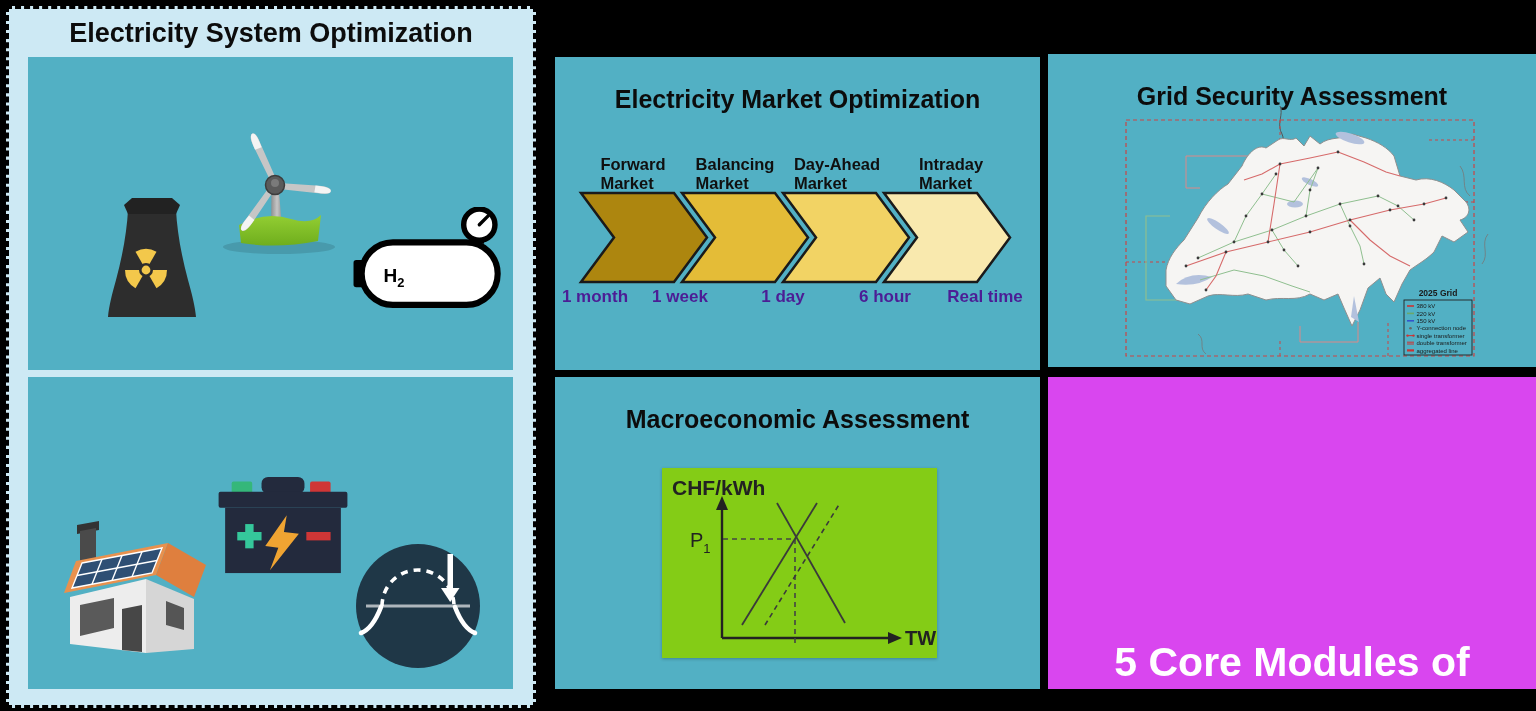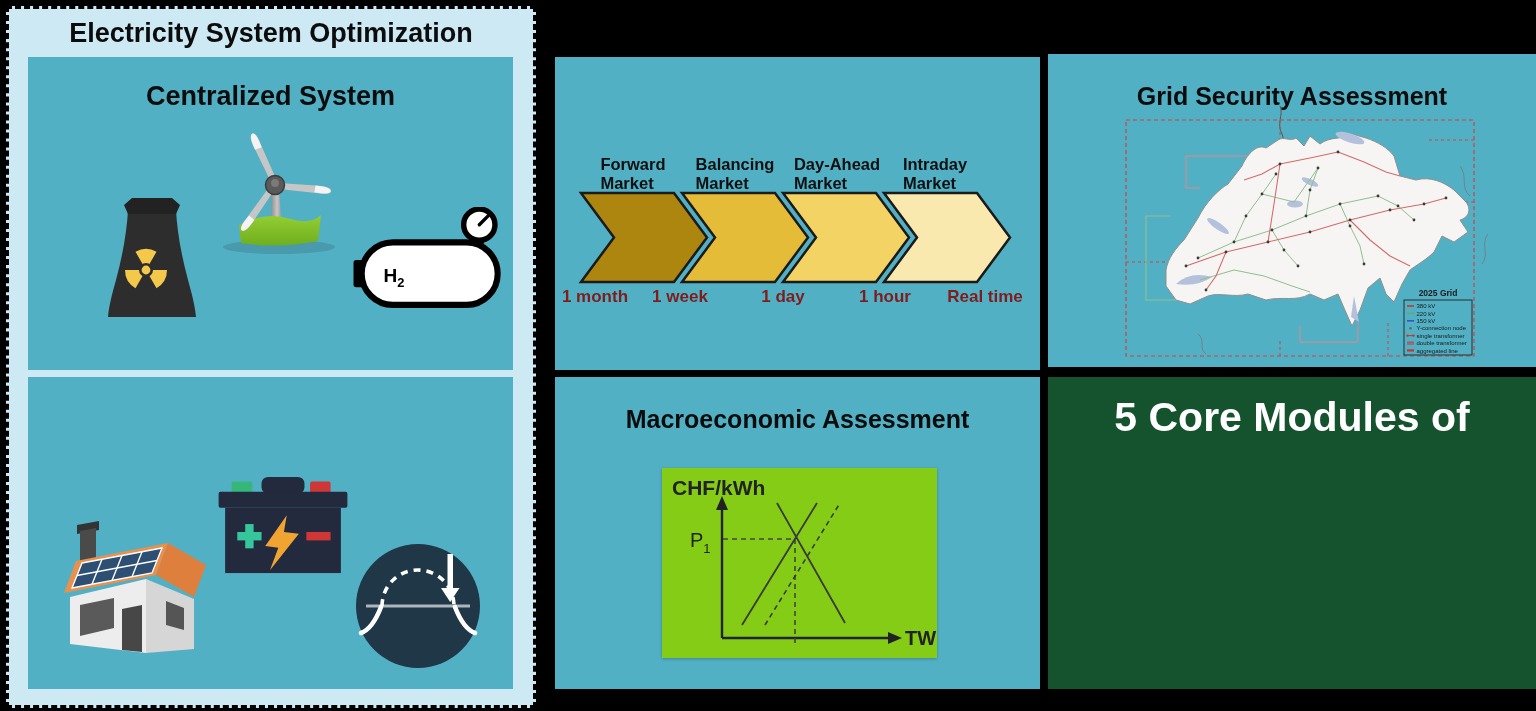--- a/index.html
+++ b/index.html
@@ -6,48 +6,47 @@
   #stage{position:relative;width:1536px;height:711px;background:#000;overflow:hidden;
          font-family:"Liberation Sans",sans-serif;}
   .panel{position:absolute;}
   .teal{background:#52b0c4;}
   .outer-left{left:6px;top:6px;width:524px;height:696px;background:#cde9f4;border:3px dashed #000;}
   .p-centralized{left:28px;top:57px;width:485px;height:313px;}
   .p-decentralized{left:28px;top:377px;width:485px;height:312px;}
   .p-market{left:555px;top:57px;width:485px;height:313px;}
   .p-grid{left:1048px;top:54px;width:488px;height:313px;}
   .p-macro{left:555px;top:377px;width:485px;height:312px;}
-  .p-core{left:1048px;top:377px;width:488px;height:312px;background:#14532d;
-          display:flex;align-items:flex-start;justify-content:center;}
+  .p-core{left:1048px;top:377px;width:488px;height:312px;background:#d946ef;
+          display:flex;align-items:flex-end;justify-content:center;}
   .outer-title{position:absolute;top:9px;left:0;width:100%;text-align:center;
                font-weight:bold;font-size:27px;color:#0c0c0c;}
   .panel-title{position:absolute;top:24px;left:0;width:100%;text-align:center;
                font-weight:bold;font-size:27px;color:#0c0c0c;}
   .panel-title.sm{font-size:25px;top:28px;}
   .mkt-label{position:absolute;top:98px;transform:translateX(-50%);text-align:left;
              font-weight:bold;font-size:16.5px;line-height:1.15;color:#101010;}
   .tl-label{position:absolute;top:230px;transform:translateX(-50%);font-weight:bold;
-            font-size:17px;color:#7f1d1d;white-space:nowrap;}
+            font-size:17px;color:#4c1d95;white-space:nowrap;}
   .core-text{color:#fff;font-weight:bold;font-size:41px;line-height:1.3;text-align:center;
              margin-top:14px;}
   .icon{position:absolute;}
   .macro-chart{position:absolute;left:107px;top:91px;width:275px;height:190px;background:#84cc16;
                box-shadow:0 1px 3px rgba(0,0,0,0.25);}
 </style>
 </head>
 <body>
 
 <div id="stage">
 
   <div class="panel outer-left">
     <div class="outer-title">Electricity System Optimization</div>
   </div>
 
   <div class="panel teal p-centralized">
-    <div class="panel-title">Centralized System</div>
 
     <svg class="icon" style="left:72px;top:138px" width="104" height="130" viewBox="-52 -65 104 130">
       <path d="M-24,-50 C-25,-30 -29,-6 -36,20 C-40,34 -43,46 -44,57 L44,57 C43,46 40,34 36,20 C29,-6 25,-30 24,-50 Z" fill="#2d2d2d"></path>
       <polygon points="-20,-62 20,-62 28,-55 24,-46 -24,-46 -28,-55" fill="#222222"></polygon>
       <g transform="translate(-6,10)">
         <path d="M0,0 L-10.5,-18.2 A21,21 0 0 1 10.5,-18.2 Z" fill="#f3c84b"></path>
         <path d="M0,0 L21,0 A21,21 0 0 1 10.5,18.2 Z" fill="#f3c84b"></path>
         <path d="M0,0 L-10.5,18.2 A21,21 0 0 1 -21,0 Z" fill="#f3c84b"></path>
         <circle r="7" fill="#2d2d2d"></circle>
         <circle r="4.4" fill="#f3c84b"></circle>
@@ -139,49 +138,50 @@
       <path d="M-37,1 C-42,14 -49,24 -57,27" fill="none" stroke="#fff" stroke-width="4.6" stroke-linecap="round"></path>
       <path d="M37,1 C42,14 49,24 57,27" fill="none" stroke="#fff" stroke-width="4.6" stroke-linecap="round"></path>
       <g fill="#fff">
         <rect x="29.5" y="-52" width="5.5" height="36"></rect>
         <polygon points="23,-18 41.5,-18 32.2,-4"></polygon>
       </g>
     </svg>
   </div>
 
   <div class="panel teal p-market">
+    <div class="panel-title sm">Electricity Market Optimization</div>
 
     <div class="mkt-label" style="left:78px">
       <span style="display:block">Forward</span>
       <span style="display:block">Market</span>
     </div>
     <div class="mkt-label" style="left:180px">
       <span style="display:block">Balancing</span>
       <span style="display:block">Market</span>
     </div>
     <div class="mkt-label" style="left:282px">
       <span style="display:block">Day-Ahead</span>
       <span style="display:block">Market</span>
     </div>
-    <div class="mkt-label" style="left:380px">
+    <div class="mkt-label" style="left:396px">
       <span style="display:block">Intraday</span>
       <span style="display:block">Market</span>
     </div>
 
     <svg style="position:absolute;left:18px;top:134px" width="450" height="93" viewBox="0 0 450 93">
       <polygon points="311,2 404,2 437,46.5 404,91 311,91 344,46.5" stroke="#1a1a1a" stroke-width="2.5" fill="#f9e9ae"></polygon>
       <polygon points="210,2 303,2 336,46.5 303,91 210,91 243,46.5" stroke="#1a1a1a" stroke-width="2.5" fill="#f2d364"></polygon>
       <polygon points="109,2 202,2 235,46.5 202,91 109,91 142,46.5" stroke="#1a1a1a" stroke-width="2.5" fill="#e4bc37"></polygon>
       <polygon points="8,2 101,2 134,46.5 101,91 8,91 41,46.5" stroke="#1a1a1a" stroke-width="2.5" fill="#ad860f"></polygon>
     </svg>
 
     <div class="tl-label" style="left:40px">1 month</div>
     <div class="tl-label" style="left:125px">1 week</div>
     <div class="tl-label" style="left:228px">1 day</div>
-    <div class="tl-label" style="left:330px">1 hour</div>
+    <div class="tl-label" style="left:330px">6 hour</div>
     <div class="tl-label" style="left:430px">Real time</div>
   </div>
 
   <div class="panel teal p-grid">
     <div class="panel-title sm">Grid Security Assessment</div>
 
     <svg style="position:absolute;left:0;top:0" width="488" height="313" viewBox="0 0 488 313">
       <path d="M232,52 C236,60 228,70 234,80 C238,88 230,94 234,100" stroke="#555" stroke-width="1" fill="none"></path>
       <path d="M412,112 C420,122 412,134 422,142 M440,180 C432,190 442,200 434,210" stroke="#777" stroke-width="0.8" fill="none"></path>
       <path d="M150,280 C158,286 150,294 158,300" stroke="#777" stroke-width="0.8" fill="none"></path>

